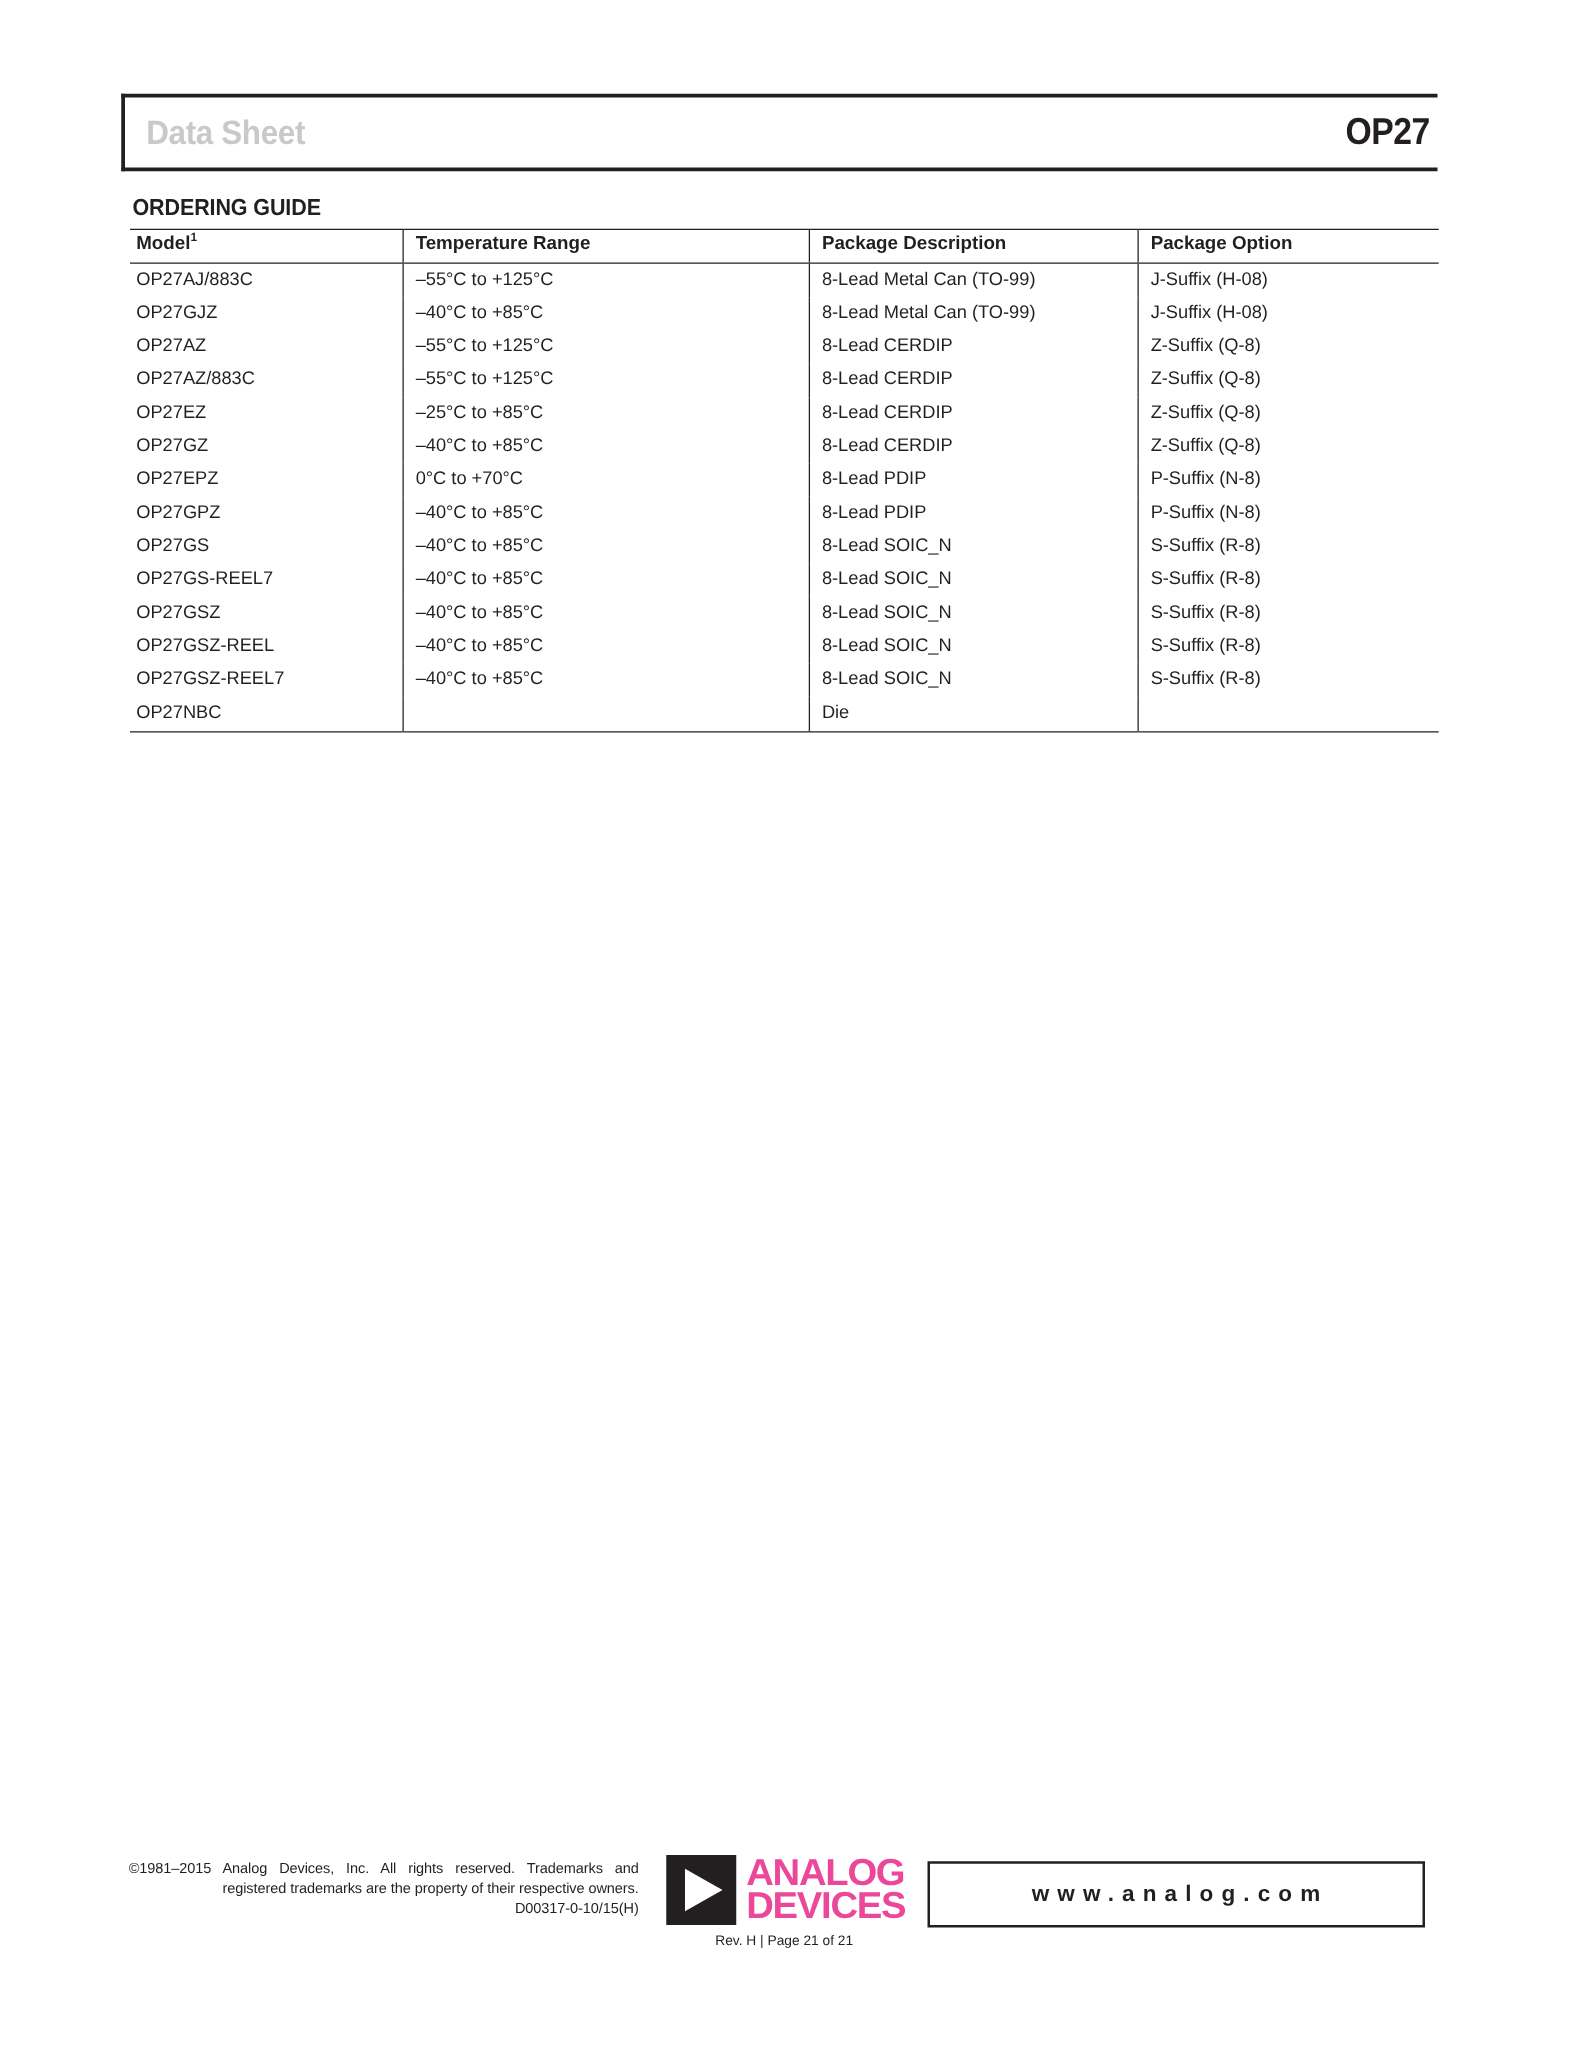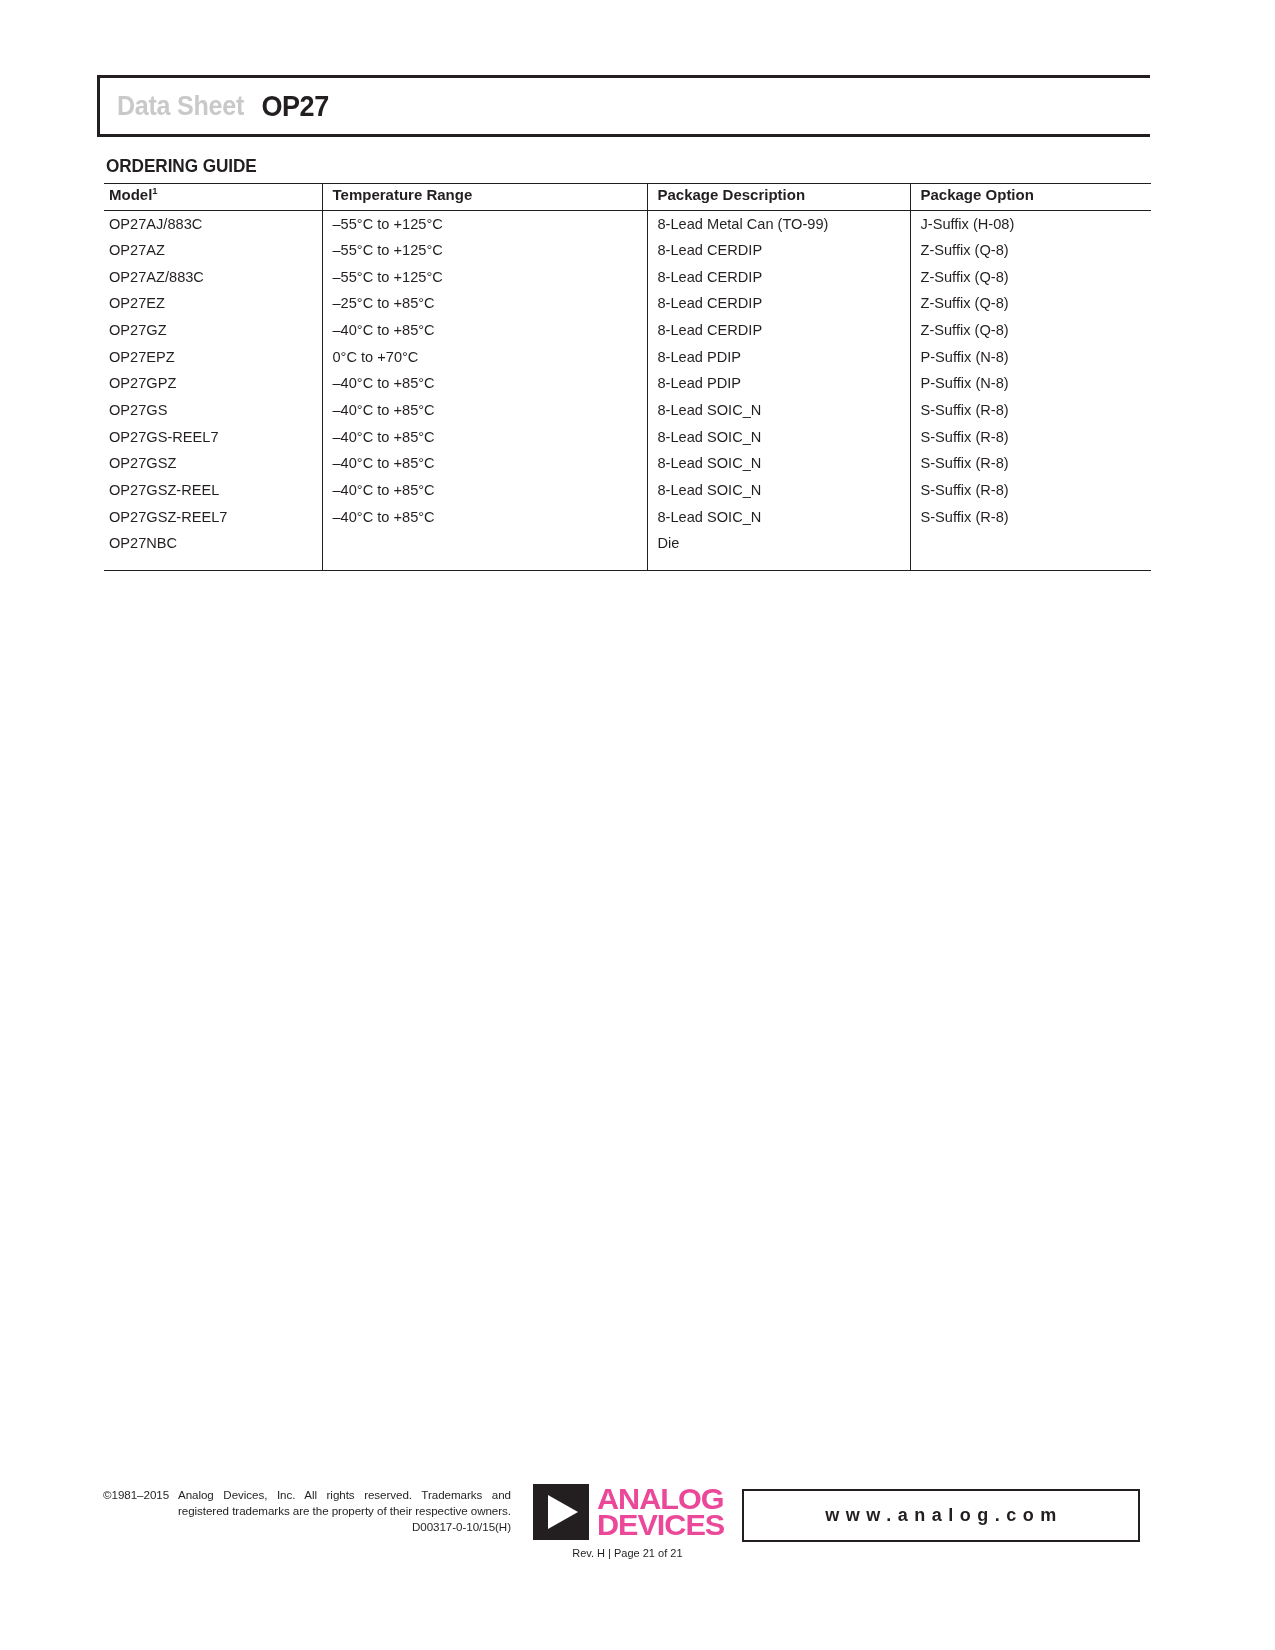--- a/index.html
+++ b/index.html
@@ -31,20 +31,21 @@
     border-left: 3px solid #231f20;
     border-top: 3px solid #231f20;
     border-bottom: 3px solid #231f20;
     box-sizing: border-box;
   }
   .header-inner {
     position: relative;
     height: 100%;
     display: flex;
     align-items: center;
+    justify-content: space-between;
     padding: 0 6px 0 17px;
     box-sizing: border-box;
   }
   .doc-type {
     font-size: 27px;
     font-weight: 700;
     color: #c9c9c9;
     letter-spacing: -0.3px;
     line-height: 1;
     transform: scaleX(0.93);
@@ -116,21 +117,21 @@
     border-left: 1.2px solid #231f20;
   }
   table.ordering tbody td {
     padding: 1.5px 0 1.5px 0;
     vertical-align: top;
     white-space: nowrap;
     line-height: 1.62;
   }
   table.ordering tbody tr:last-child td {
     border-bottom: 1.6px solid #231f20;
-    padding-bottom: 14px;
+    padding-bottom: 3px;
   }
   sup.fn {
     font-size: 9.5px;
     vertical-align: super;
     line-height: 0;
   }
 
   
   .footnote {
     position: absolute;
@@ -279,20 +280,34 @@
             </td>
             <td>
               <span class="cellpad">8-Lead Metal Can (TO-99)</span>
             </td>
             <td>
               <span class="cellpad">J-Suffix (H-08)</span>
             </td>
           </tr>
           <tr>
             <td>
+              <span class="cellpad">OP27GJZ</span>
+            </td>
+            <td>
+              <span class="cellpad">–40°C to +85°C</span>
+            </td>
+            <td>
+              <span class="cellpad">8-Lead Metal Can (TO-99)</span>
+            </td>
+            <td>
+              <span class="cellpad">J-Suffix (H-08)</span>
+            </td>
+          </tr>
+          <tr>
+            <td>
               <span class="cellpad">OP27AZ</span>
             </td>
             <td>
               <span class="cellpad">–55°C to +125°C</span>
             </td>
             <td>
               <span class="cellpad">8-Lead CERDIP</span>
             </td>
             <td>
               <span class="cellpad">Z-Suffix (Q-8)</span>

